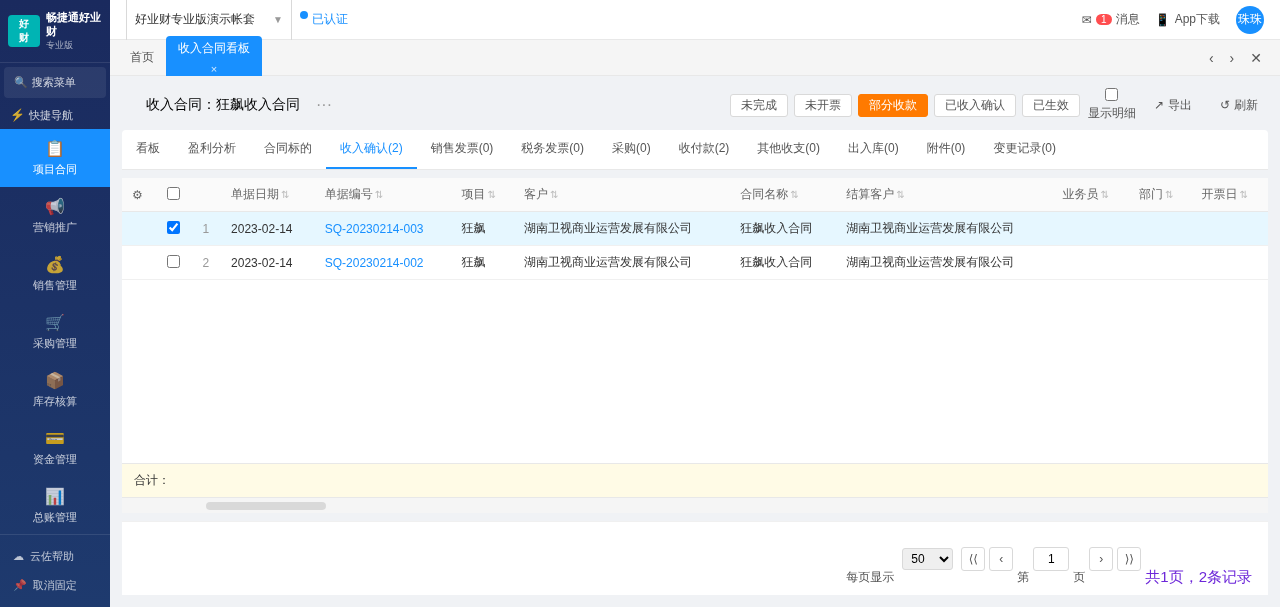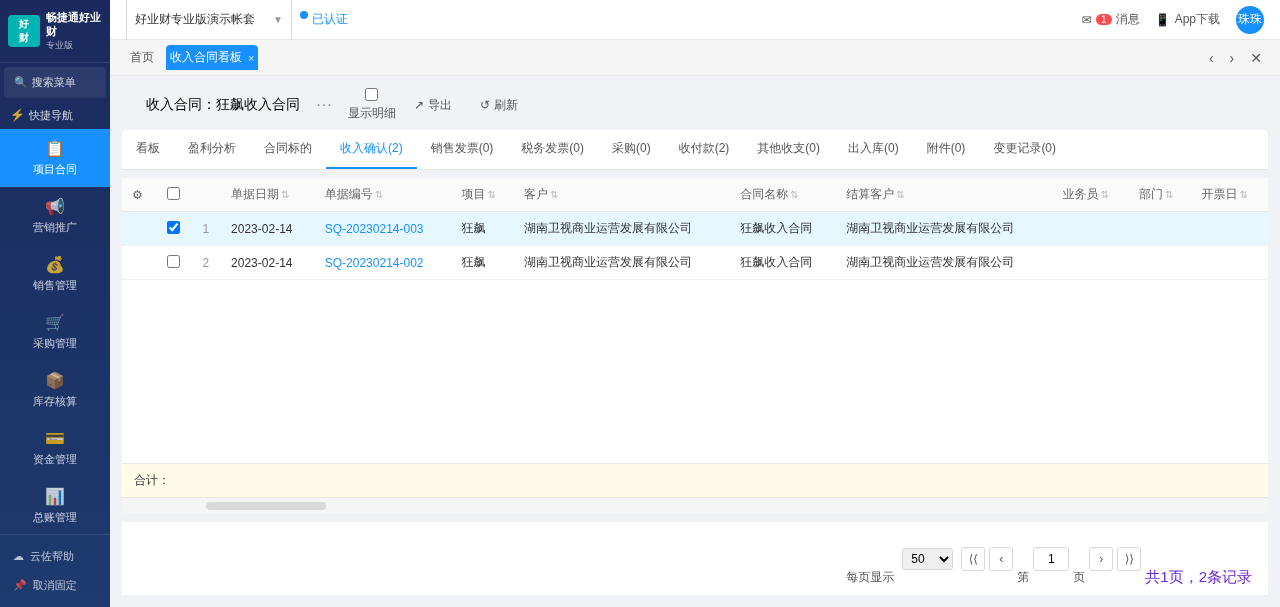--- a/index.html
+++ b/index.html
@@ -32,21 +32,21 @@
     .certified-badge { display: flex; align-items: flex-start; gap: 4px; color: #1890ff; font-size: 12px; }
     .certified-dot { width: 8px; height: 8px; background: #1890ff; border-radius: 50%; }
     .top-header-right { display: flex; align-items: center; gap: 16px; }
     .header-btn { display: flex; align-items: center; gap: 4px; cursor: pointer; color: #555; font-size: 12px; }
     .header-btn .badge { background: #ff4d4f; color: white; border-radius: 10px; padding: 0 4px; font-size: 10px; min-width: 16px; text-align: center; }
     .avatar { width: 28px; height: 28px; background: #1890ff; border-radius: 50%; display: flex; align-items: center; justify-content: center; color: white; font-size: 12px; cursor: pointer; }
 
     
     .tab-bar { background: #f5f5f5; display: flex; align-items: center; padding: 0 12px; height: 36px; border-bottom: 1px solid #e8e8e8; gap: 4px; flex-shrink: 0; }
     .tab-home { color: #555; font-size: 12px; cursor: pointer; padding: 4px 8px; }
-    .tab-item { display: flex; align-items: center; gap: 6px; background: #1890ff; color: white; padding: 4px 4px; border-radius: 4px 4px 0 0; font-size: 12px; cursor: pointer; }
+    .tab-item { display: flex; align-items: center; gap: 6px; background: #1890ff; color: white; padding: 4px 12px; border-radius: 4px 4px 0 0; font-size: 12px; cursor: pointer; flex-direction: column; }
     .tab-close { cursor: pointer; opacity: 0.8; font-size: 11px; }
     .tab-nav { margin-left: auto; display: flex; gap: 4px; }
     .tab-nav-btn { cursor: pointer; padding: 2px 6px; color: #555; font-size: 14px; }
 
     
     .content { flex: 1; overflow: hidden; display: flex; flex-direction: column; padding: 12px; gap: 8px; background: #f0f2f5; }
 
     
     .page-header { display: flex; align-items: center; gap: 8px; }
     .page-title { font-size: 14px; color: #000000; font-weight: 500; margin-left: 24px; }
@@ -198,20 +198,27 @@
       <div class="tab-nav-btn">›</div>
       <div class="tab-nav-btn">✕</div>
     </div>
   </div>
 
   <div class="content">
 
     <div class="page-header">
       <span class="page-title">收入合同：狂飙收入合同</span>
       <span class="more-btn" style="margin-left:8px;">···</span>
+      <div class="status-buttons" id="status-buttons">
+          <button class="status-btn">未完成</button>
+          <button class="status-btn">未开票</button>
+          <button class="status-btn active">部分收款</button>
+          <button class="status-btn">已收入确认</button>
+          <button class="status-btn">已生效</button>
+        </div>
       <div class="page-actions">
         <label class="action-checkbox">
           <input type="checkbox" style="">
           <span>显示明细</span>
         </label>
         <button class="action-btn">
           <span>↗</span>
           <span>导出</span>
         </button>
         <button class="action-btn">

